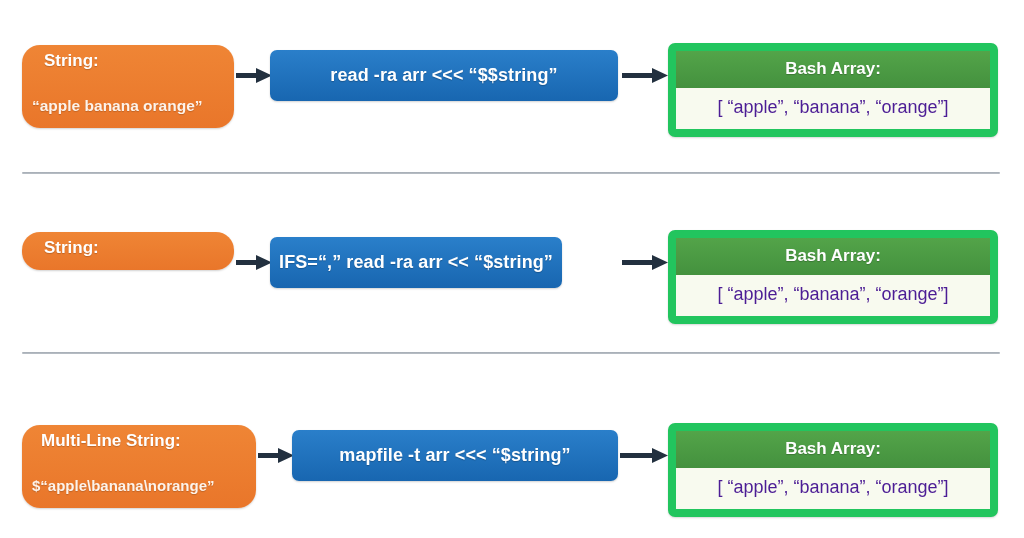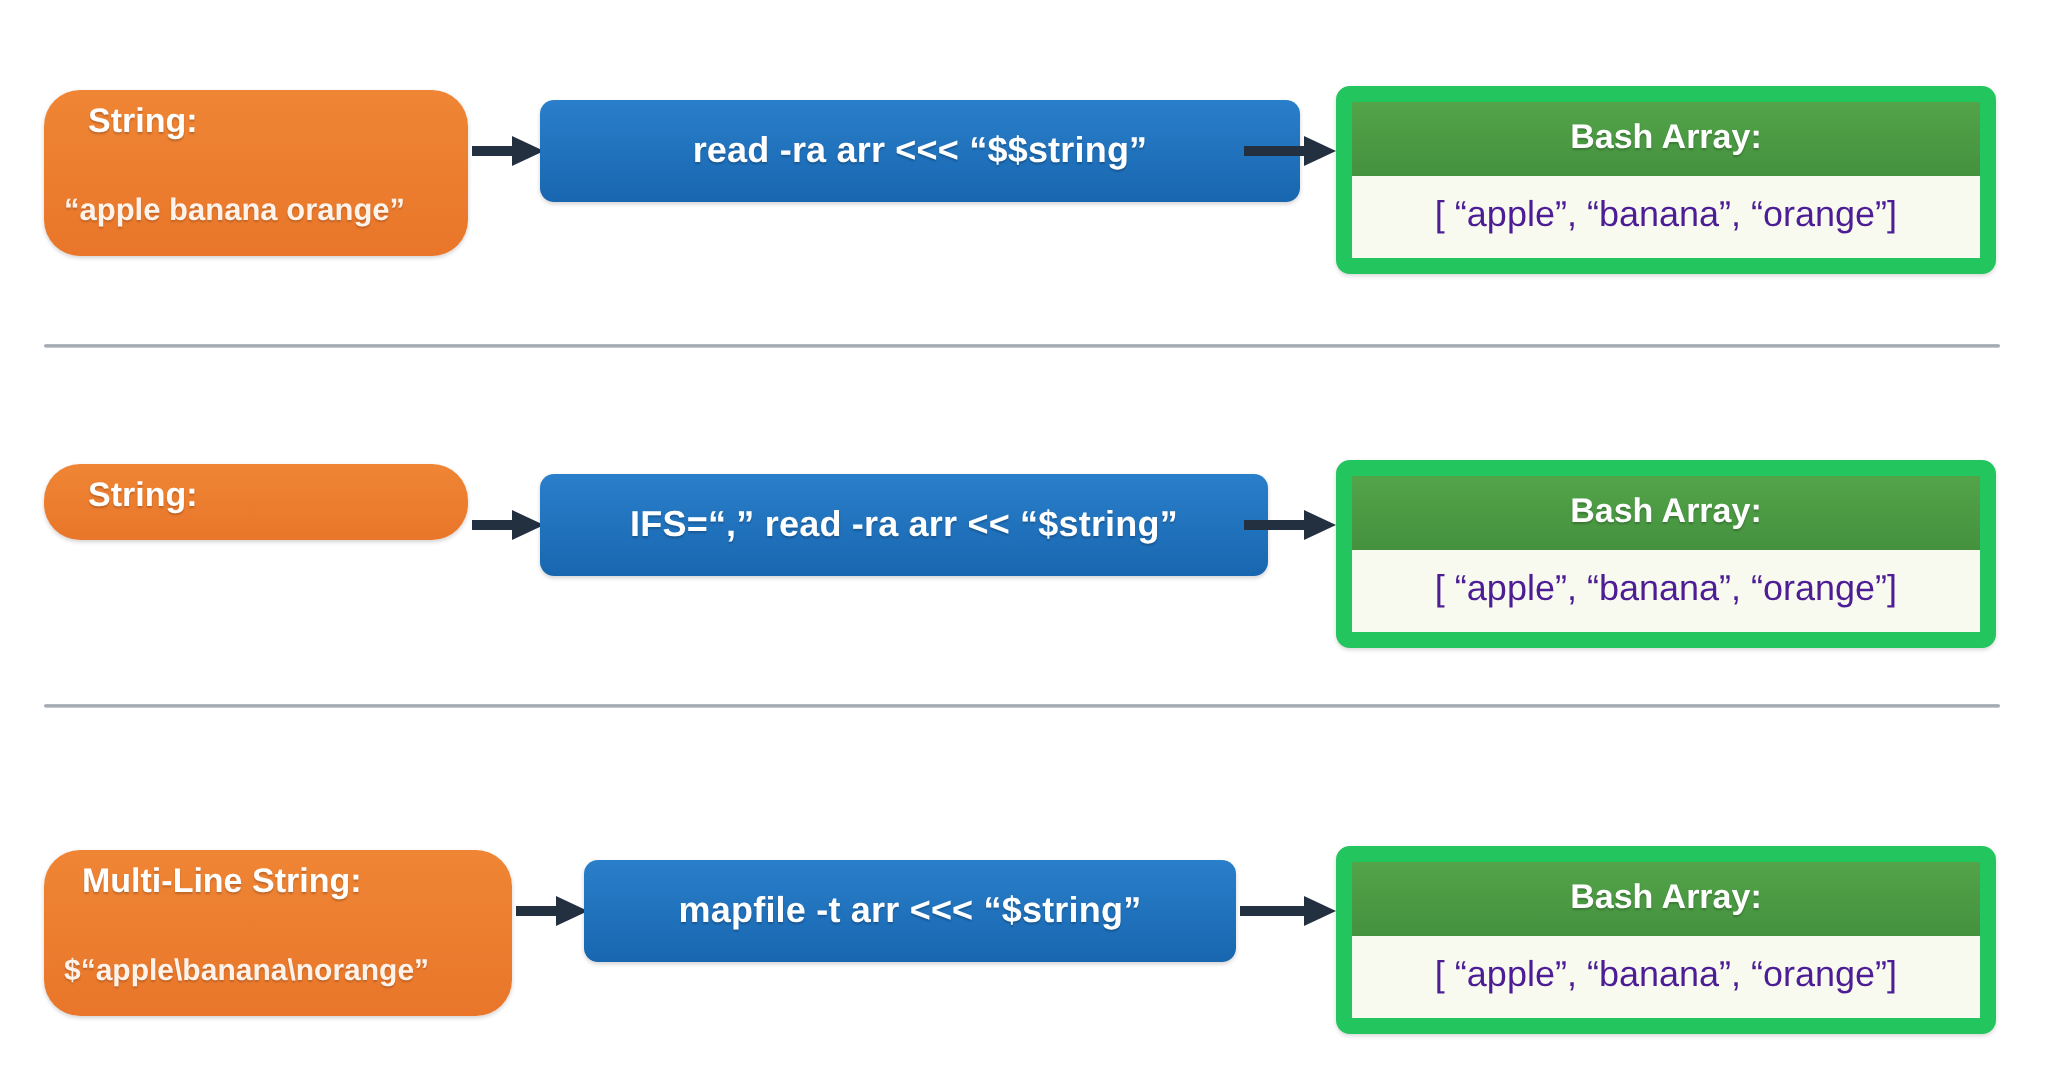--- a/index.html
+++ b/index.html
@@ -88,22 +88,22 @@
     background: linear-gradient(to bottom, #2a7fca 0%, #1866b0 100%);
     border-radius: 7px;
     box-shadow: 0 1px 2px rgba(0,0,0,0.18);
     box-sizing: border-box;
     display: flex;
     align-items: center;
     justify-content: center;
     height: 51px;
     padding: 0 16px;
   }
-  #row-0 .command-box { left: 270px; width: 380px; }
-  #row-1 .command-box { left: 270px; width: 364px; }
+  #row-0 .command-box { left: 270px; width: 348px; }
+  #row-1 .command-box { left: 270px; width: 292px; }
   #row-2 .command-box { left: 292px; width: 326px; }
 
   .command-text {
     color: #ffffff;
     font-size: 18px;
     font-weight: bold;
     letter-spacing: 0.1px;
     white-space: nowrap;
     text-shadow: 0 1px 1px rgba(0,0,0,0.22);
   }

